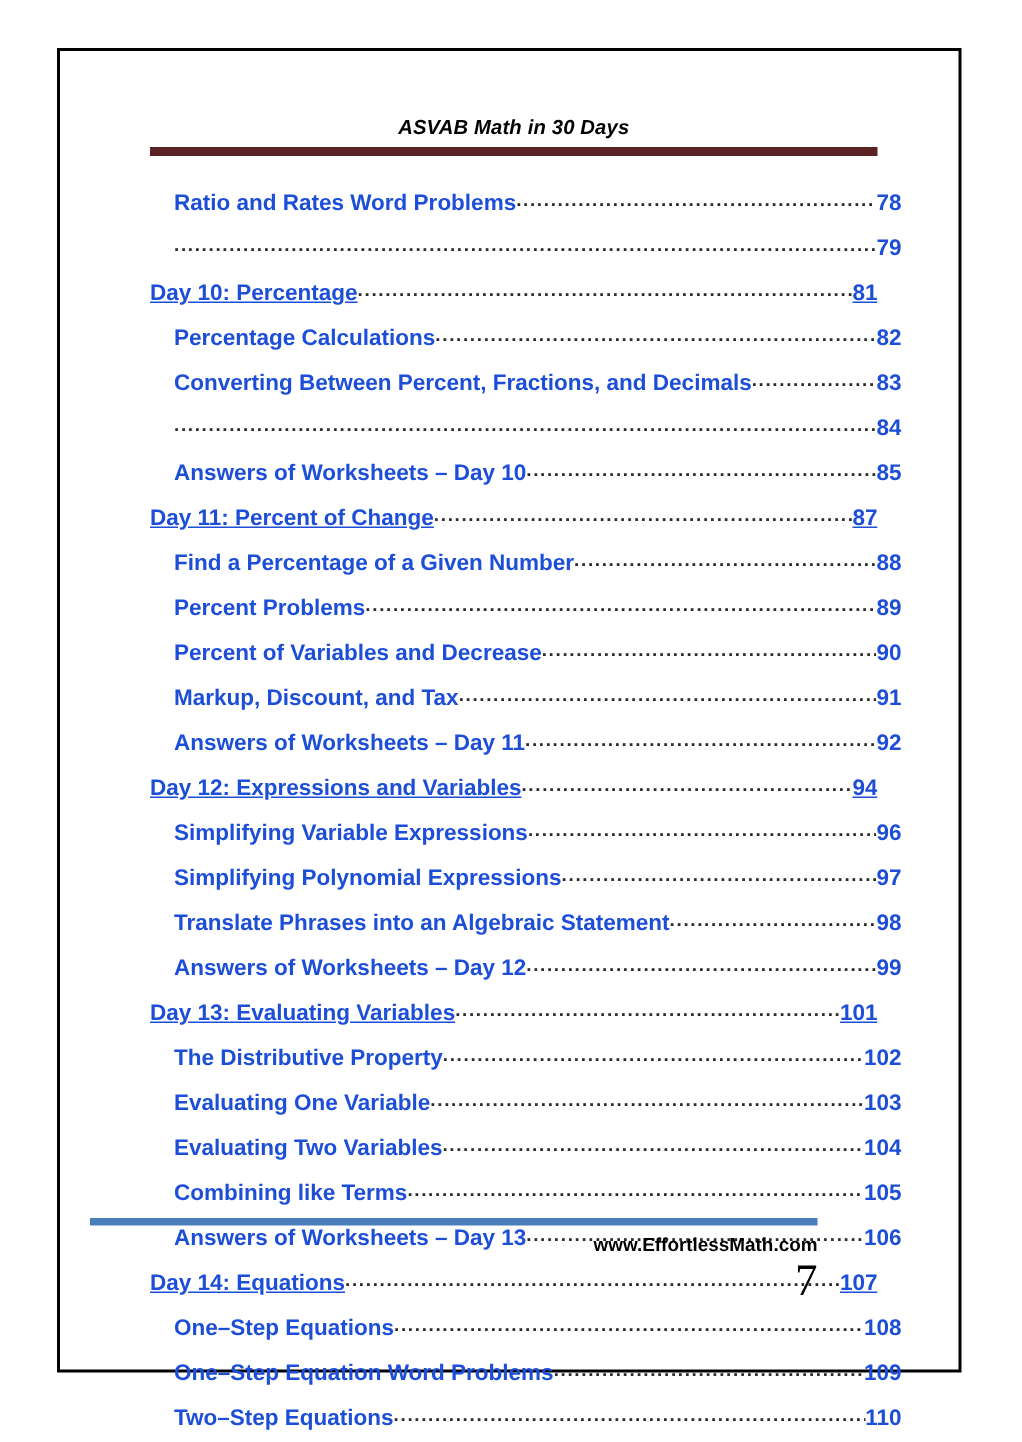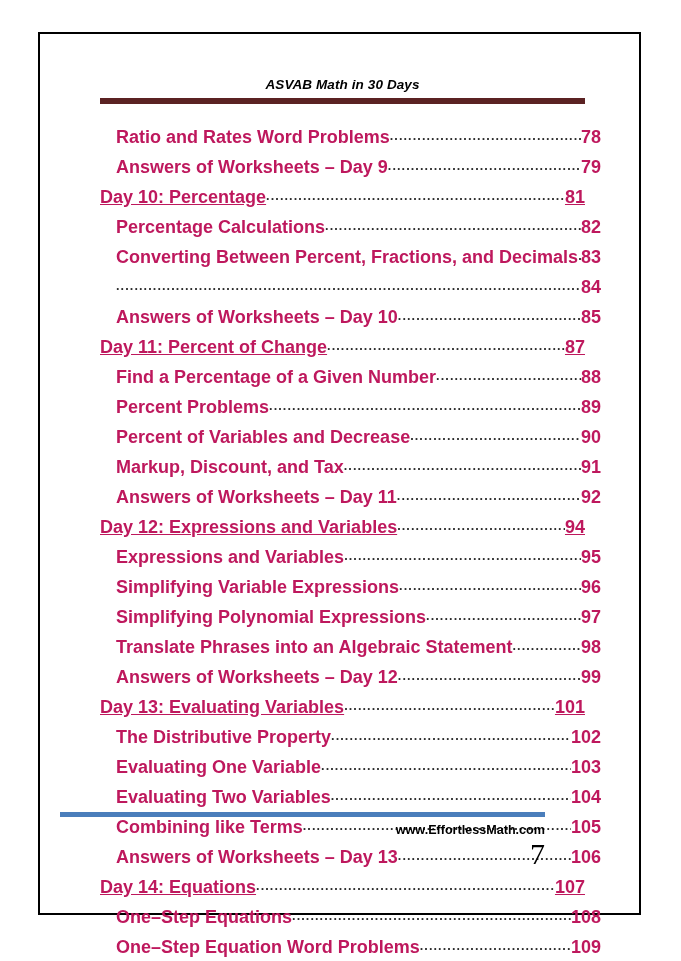--- a/index.html
+++ b/index.html
@@ -63,23 +63,23 @@
     top: 58px;
     left: 0;
     width: 485px;
   }
 
   .toc-entry {
     display: flex;
     align-items: baseline;
     width: 485px;
     height: 30px;
-    font-size: 18px;
-    font-weight: bold;
-    color: #be185d;
+    font-size: 15px;
+    font-weight: bold;
+    color: #1d4ed8;
     white-space: nowrap;
     overflow: hidden;
   }
   .toc-entry.level-1 { padding-left: 0px; text-decoration: underline; }
   .toc-entry.level-2 { padding-left: 16px; }
 
   .toc-title {
     flex: 0 0 auto;
   }
   .toc-dots {
@@ -151,21 +151,20 @@
       <div class="header-rule"></div>
     </div>
 
     <div class="toc" id="toc-list">
         <div class="toc-entry level-2">
           <span class="toc-title">Ratio and Rates Word Problems</span>
           <span class="toc-dots"></span>
           <span class="toc-page">78</span>
         </div>
         <div class="toc-entry level-2">
-          <span class="toc-title">Answers of Worksheets – Day 9</span>
           <span class="toc-dots"></span>
           <span class="toc-page">79</span>
         </div>
         <div class="toc-entry level-1">
           <span class="toc-title">Day 10: Percentage</span>
           <span class="toc-dots"></span>
           <span class="toc-page">81</span>
         </div>
         <div class="toc-entry level-2">
           <span class="toc-title">Percentage Calculations</span>
@@ -213,25 +212,20 @@
         </div>
         <div class="toc-entry level-2">
           <span class="toc-title">Answers of Worksheets – Day 11</span>
           <span class="toc-dots"></span>
           <span class="toc-page">92</span>
         </div>
         <div class="toc-entry level-1">
           <span class="toc-title">Day 12: Expressions and Variables</span>
           <span class="toc-dots"></span>
           <span class="toc-page">94</span>
-        </div>
-        <div class="toc-entry level-2">
-          <span class="toc-title">Expressions and Variables</span>
-          <span class="toc-dots"></span>
-          <span class="toc-page">95</span>
         </div>
         <div class="toc-entry level-2">
           <span class="toc-title">Simplifying Variable Expressions</span>
           <span class="toc-dots"></span>
           <span class="toc-page">96</span>
         </div>
         <div class="toc-entry level-2">
           <span class="toc-title">Simplifying Polynomial Expressions</span>
           <span class="toc-dots"></span>
           <span class="toc-page">97</span>

